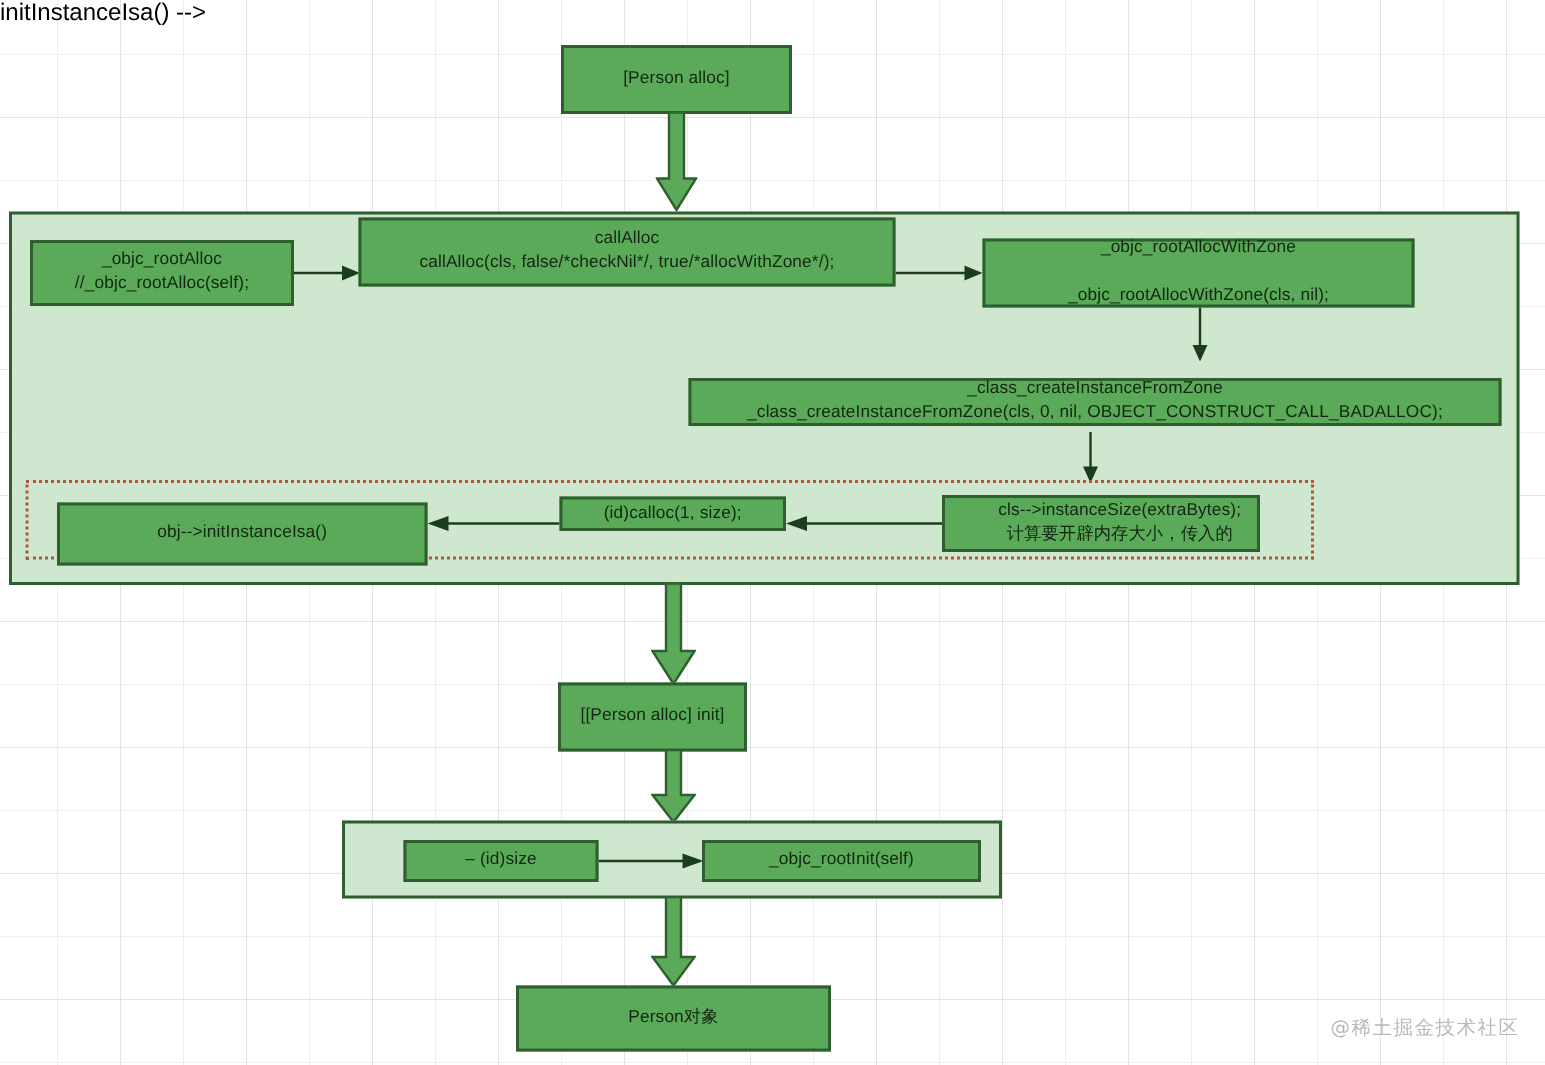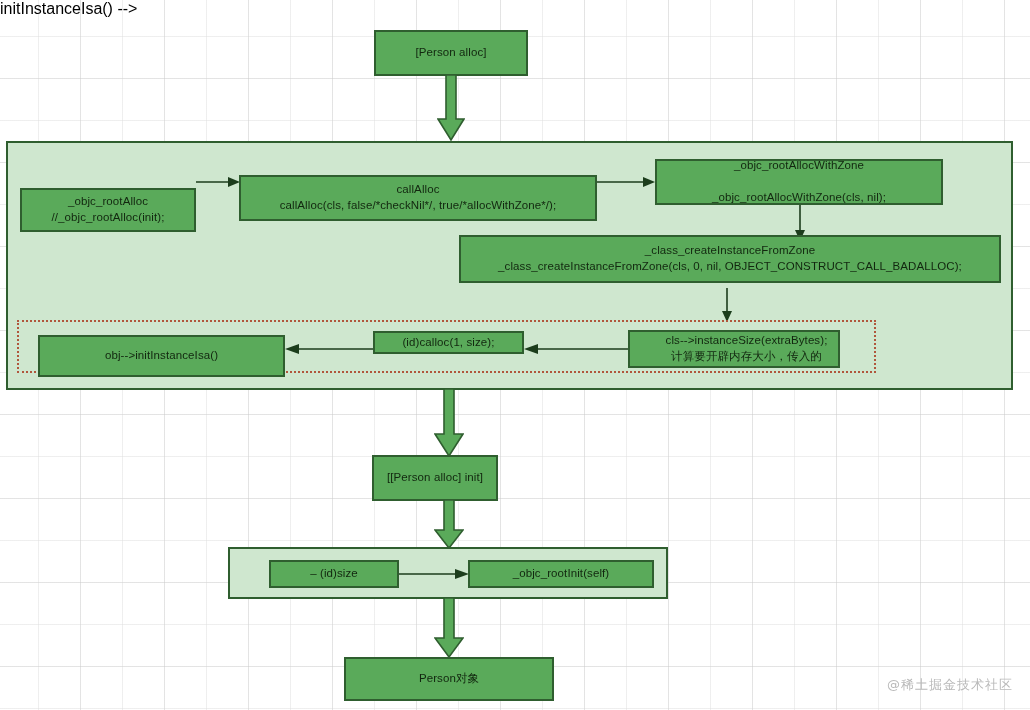--- a/index.html
+++ b/index.html
@@ -93,33 +93,33 @@
 
   
   <svg class="fat-arrow" style="left:437px; top:75px;" width="28" height="66" viewBox="0 0 28 66">
     <polygon points="9,0 19,0 19,44 27,44 14,65 1,44 9,44" fill="#5aaa5a" stroke="#2f5e2f" stroke-width="1.6"></polygon>
   </svg>
 
   
   <div class="group" style="left:6px; top:141px; width:1007px; height:249px;"></div>
 
   
-  <div class="node" style="left:20px; top:160px; width:176px; height:44px;margin-top:28px;">
+  <div class="node" style="left:20px; top:160px; width:176px; height:44px;">
     <span>_objc_rootAlloc</span>
-    <span class="l2">//_objc_rootAlloc(init);</span>
+    <span class="l2">//_objc_rootAlloc(self);</span>
   </div>
 
   
   <svg class="thin-conn" style="left:196px; top:175px;" width="44" height="14" viewBox="0 0 44 14">
     <line x1="0" y1="7" x2="34" y2="7" stroke="#1c3d1c" stroke-width="1.6"></line>
     <polygon points="44,7 32,2 32,12" fill="#1c3d1c"></polygon>
   </svg>
 
   
-  <div class="node" style="left:239px; top:175px; width:358px; height:46px;">
+  <div class="node" style="left:239px; top:145px; width:358px; height:46px;">
     <span>callAlloc</span>
     <span class="l2">callAlloc(cls, false/*checkNil*/, true/*allocWithZone*/);</span>
   </div>
 
   
   <svg class="thin-conn" style="left:597px; top:175px;" width="58" height="14" viewBox="0 0 58 14">
     <line x1="0" y1="7" x2="48" y2="7" stroke="#1c3d1c" stroke-width="1.6"></line>
     <polygon points="58,7 46,2 46,12" fill="#1c3d1c"></polygon>
   </svg>
 
@@ -129,21 +129,21 @@
     <span class="l2">_objc_rootAllocWithZone(cls, nil);</span>
   </div>
 
   
   <svg class="thin-conn" style="left:793px; top:205px;" width="14" height="36" viewBox="0 0 14 36">
     <line x1="7" y1="0" x2="7" y2="27" stroke="#1c3d1c" stroke-width="1.6"></line>
     <polygon points="7,36 2,25 12,25" fill="#1c3d1c"></polygon>
   </svg>
 
   
-  <div class="node" style="left:459px; top:235px; width:542px; height:48px;">
+  <div class="node" style="left:459px; top:252px; width:542px; height:32px;">
     <span>_class_createInstanceFromZone</span>
     <span class="l2">_class_createInstanceFromZone(cls, 0, nil, OBJECT_CONSTRUCT_CALL_BADALLOC);</span>
   </div>
 
   
   <svg class="thin-conn" style="left:720px; top:288px;" width="14" height="34" viewBox="0 0 14 34">
     <line x1="7" y1="0" x2="7" y2="25" stroke="#1c3d1c" stroke-width="1.6"></line>
     <polygon points="7,34 2,23 12,23" fill="#1c3d1c"></polygon>
   </svg>
 

